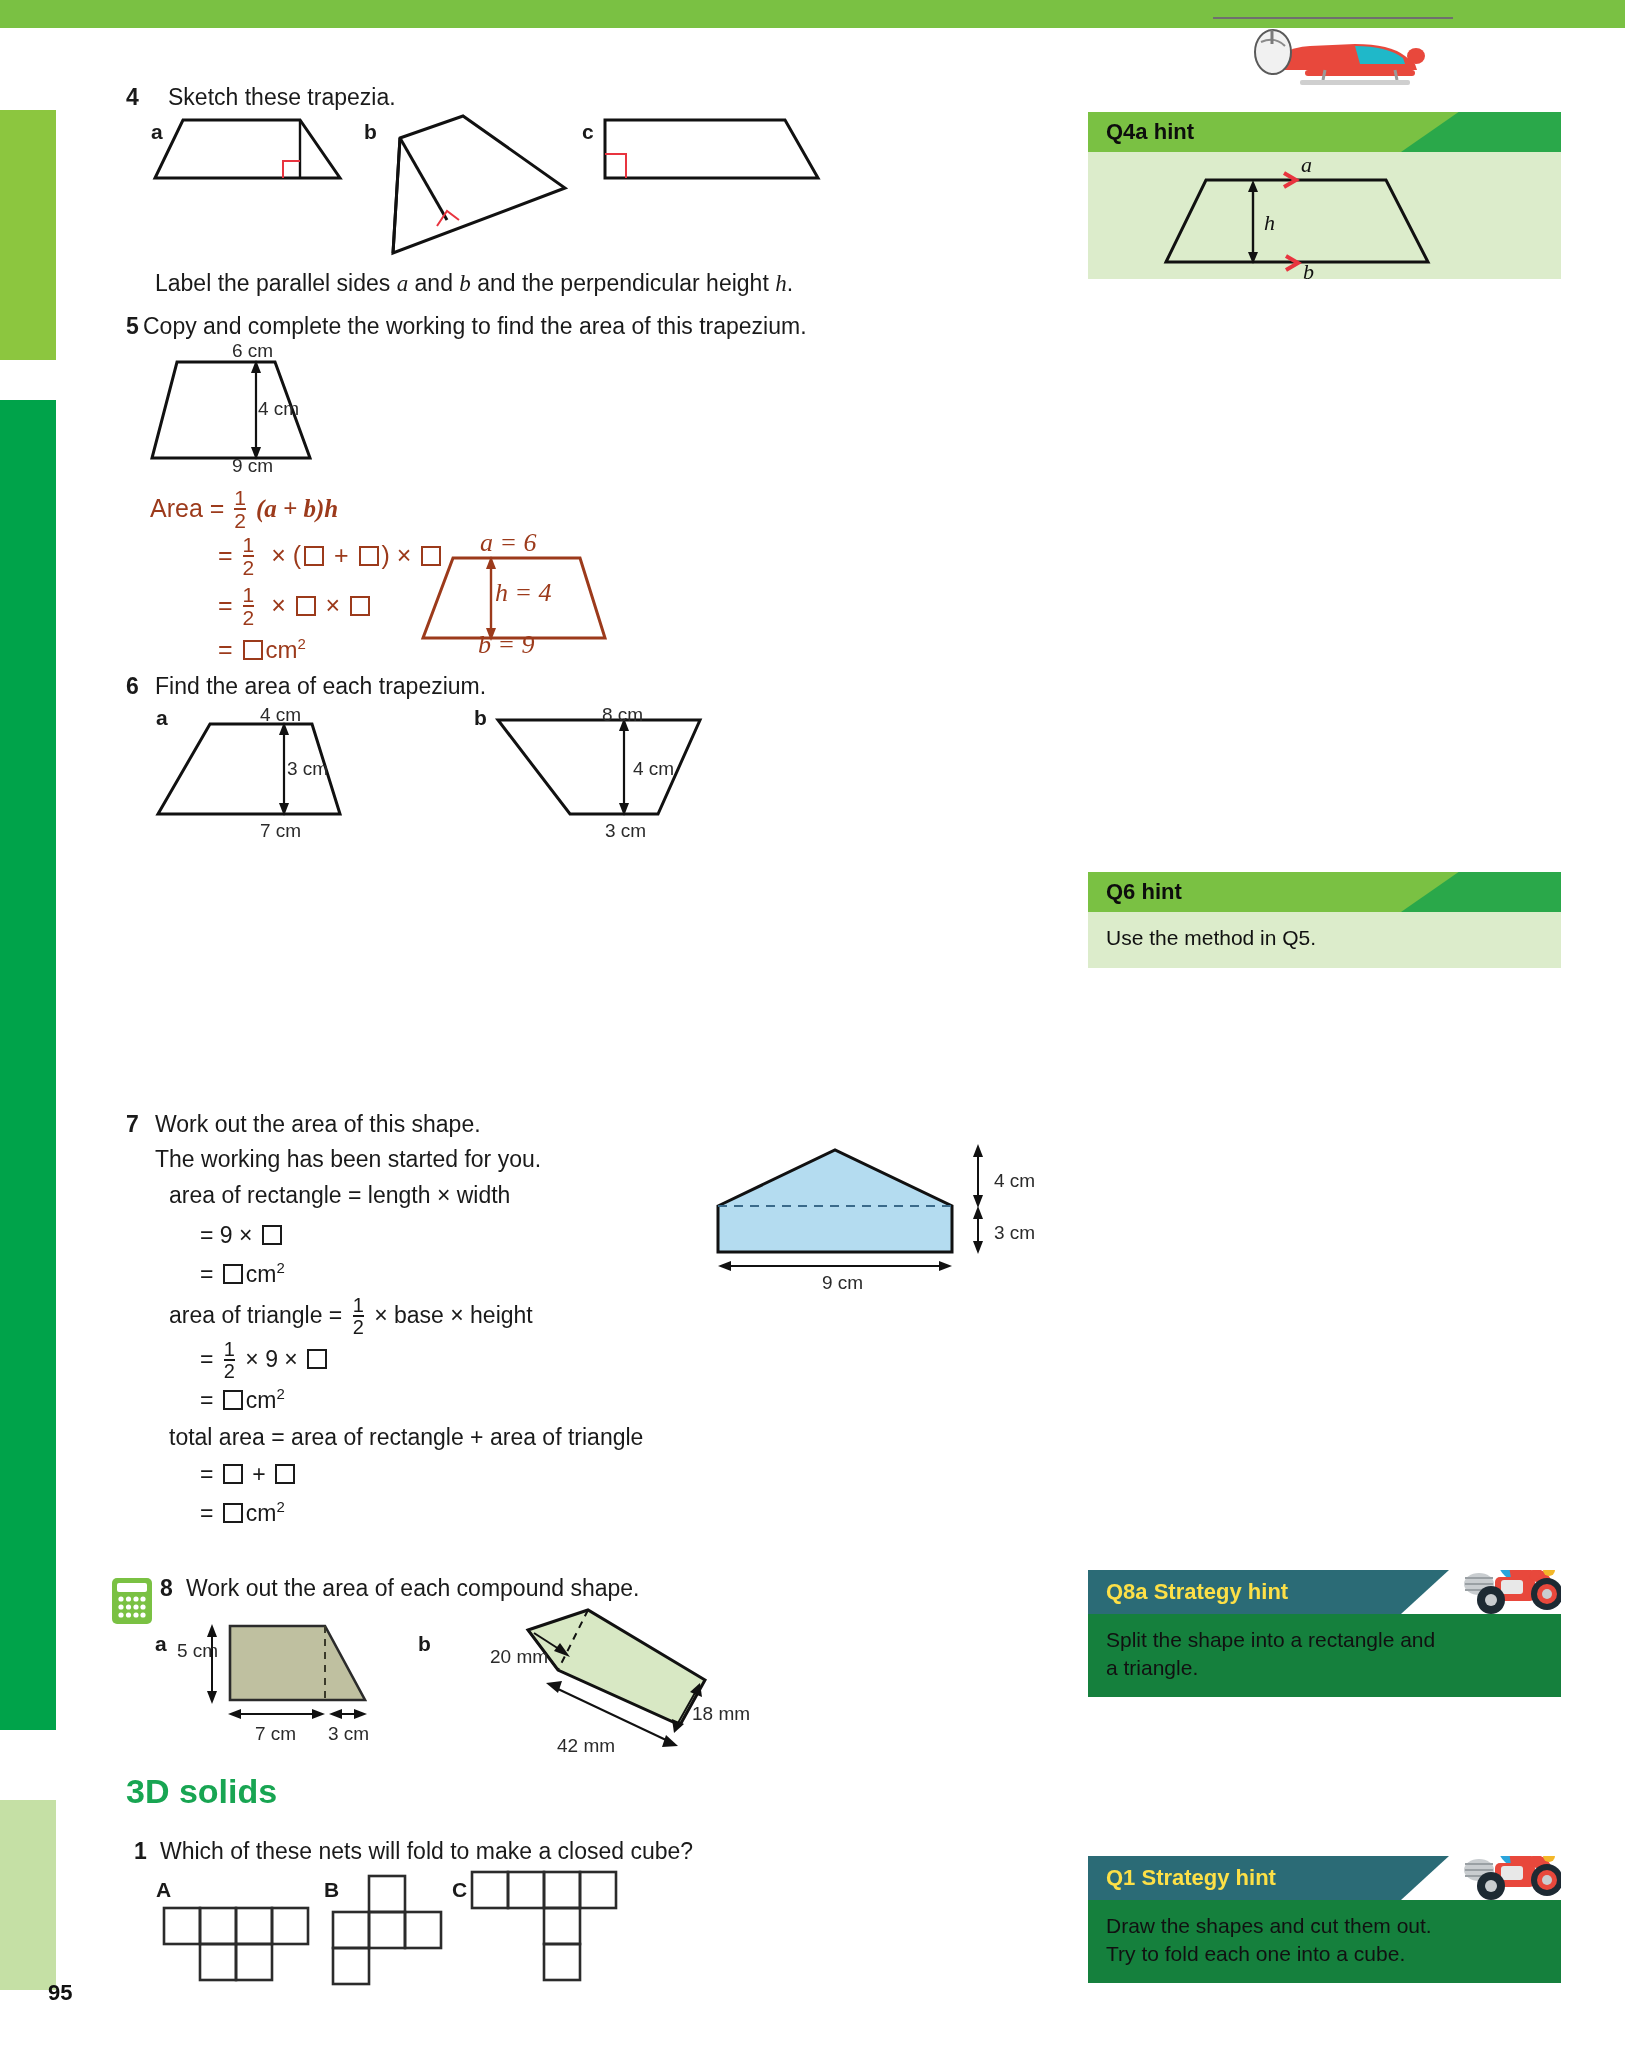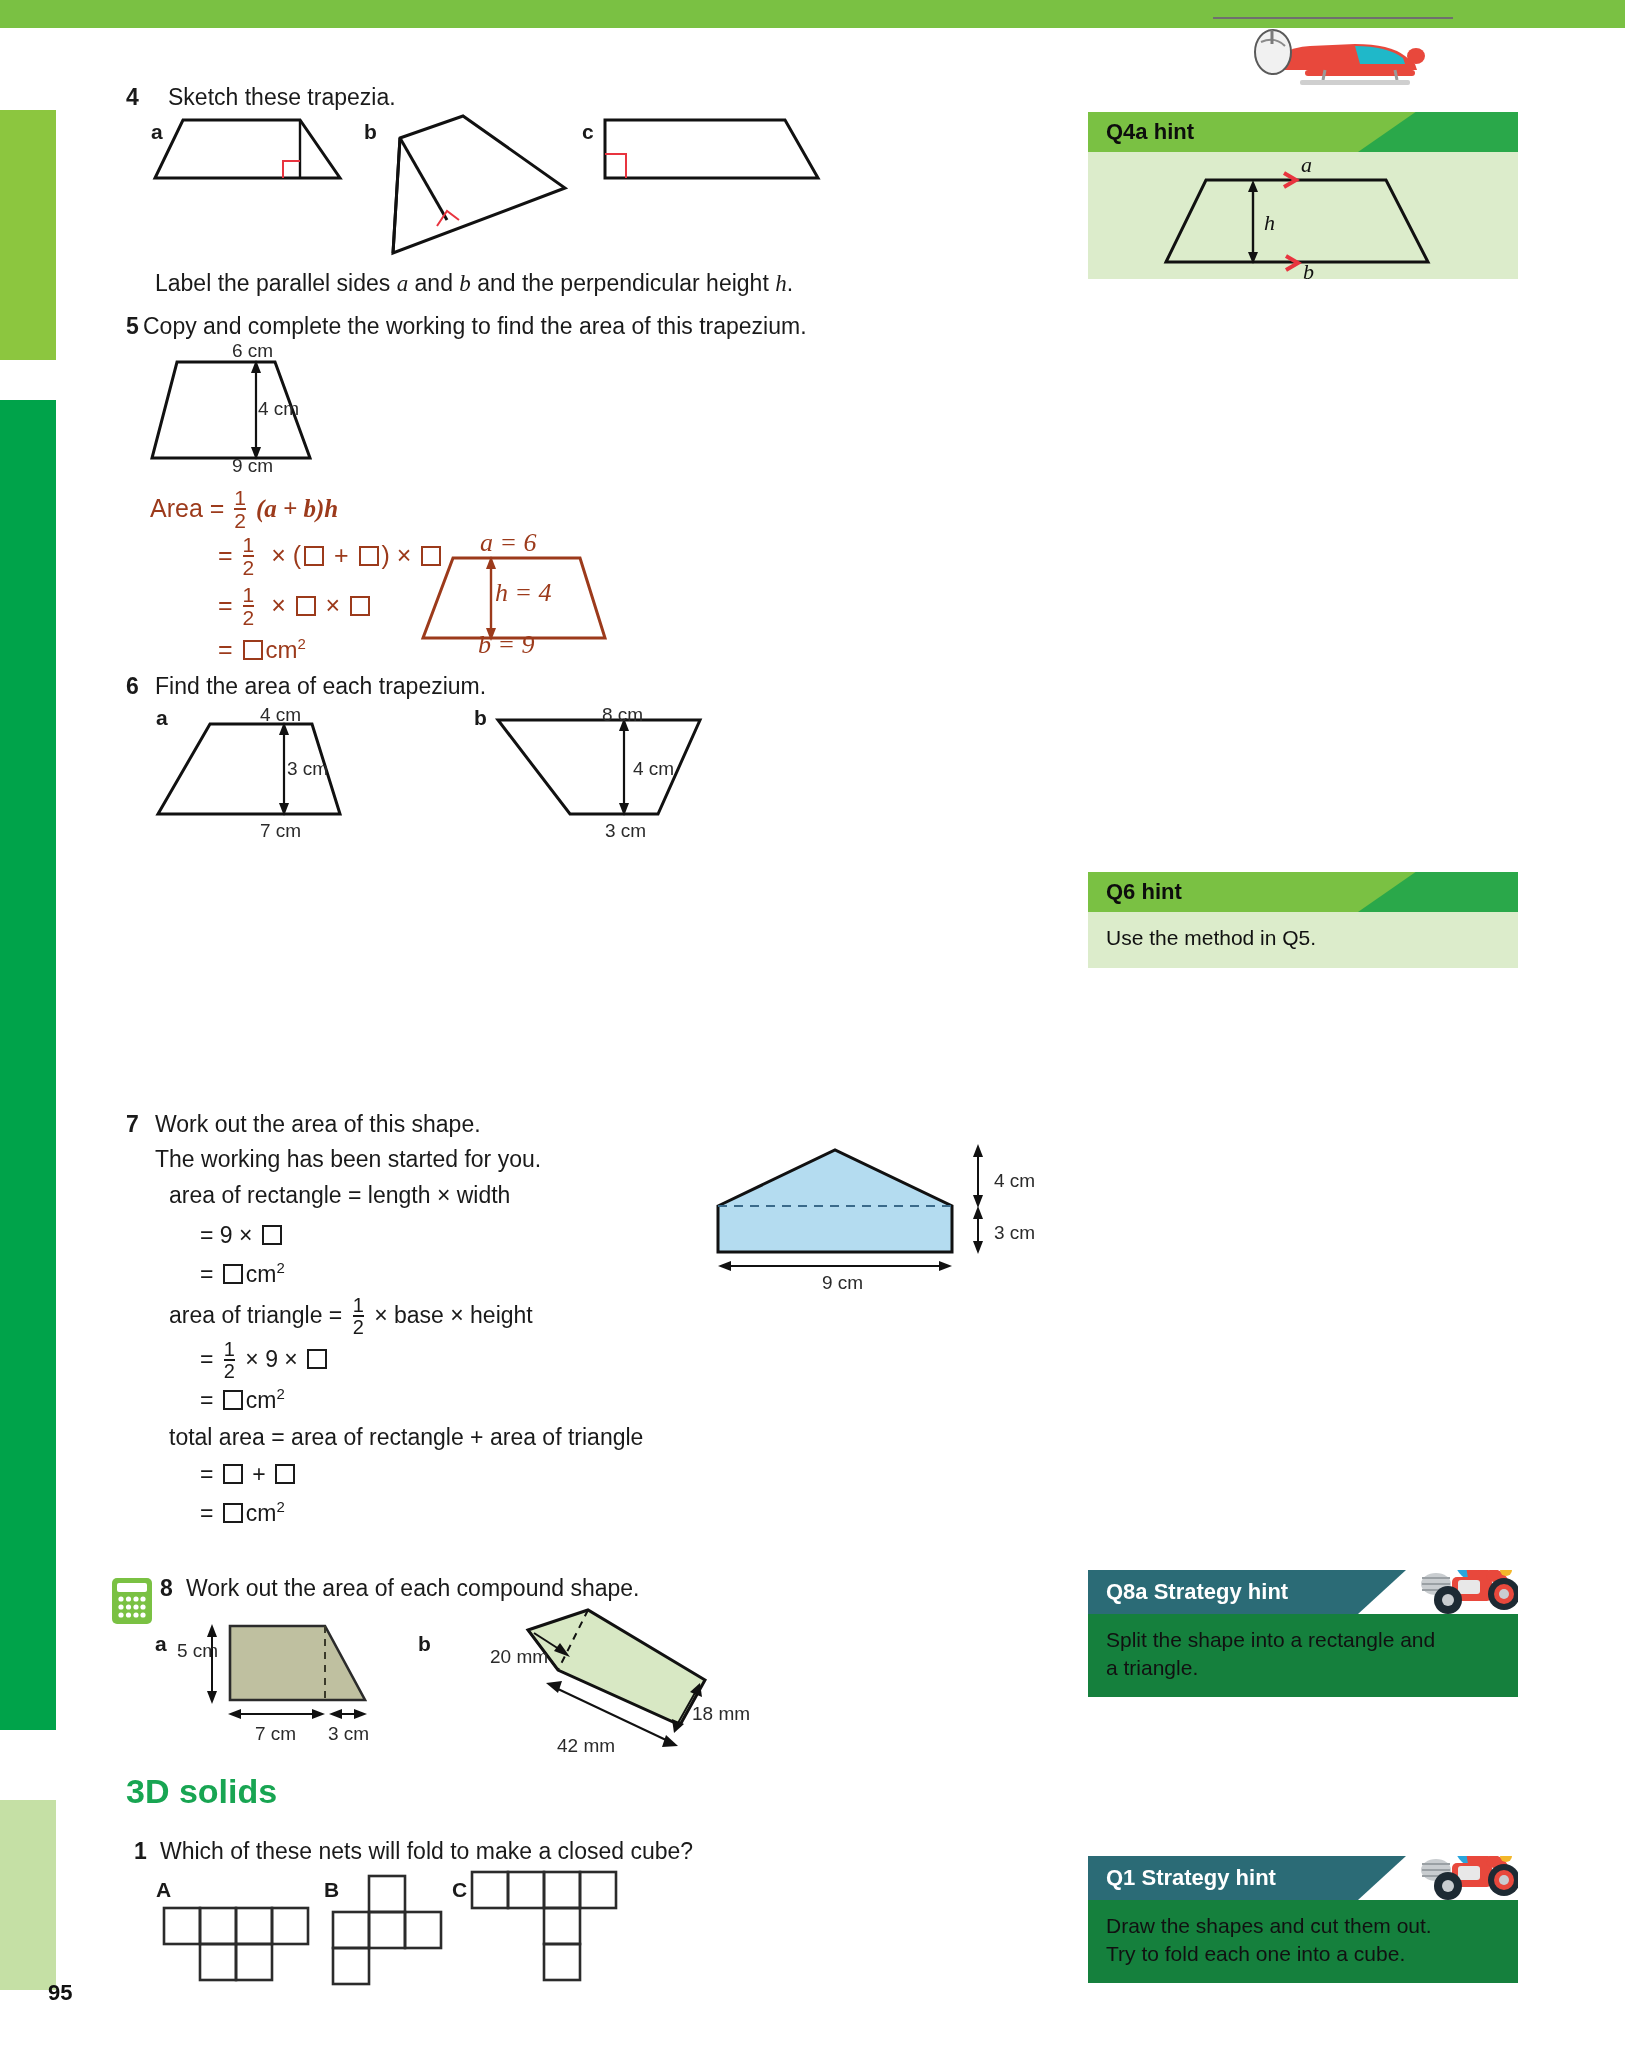--- a/index.html
+++ b/index.html
@@ -34,39 +34,39 @@
   
   .qnum { font-weight:bold; font-size:23px; }
   .qtext { font-size:23px; }
   .lbl { font-weight:bold; font-size:21px; }
   .dim { font-size:19px; color:#2b2b2b; }
   .serif-i { font-family:"Liberation Serif", serif; font-style:italic; }
 
   .abs { position:absolute; }
 
   
-  .hintbox { position:absolute; width:430px; }
+  .hintbox { position:absolute; width:473px; }
   .hint-head {
     position:relative; height:40px; background:#7ac143;
     display:flex; align-items:center; overflow:hidden;
   }
   .hint-head .ttl {
     position:relative; z-index:2; padding-left:18px;
     font-weight:bold; font-size:22px; color:#0d0d0d;
   }
   .hint-head .wedge {
     position:absolute; right:0; top:0; height:100%; width:160px;
     background:#2aa84a;
     clip-path: polygon(36% 0, 100% 0, 100% 100%, 0 100%);
   }
   .hint-body { background:#dceccb; padding:12px 18px 16px 18px; }
   .hint-body p { margin:0; font-size:21px; line-height:1.32; color:#111; }
 
   .hintbox.strategy .hint-head { background:#2b6b76; height:44px; }
-  .hintbox.strategy .hint-head .ttl { color:#ffffff; }
+  .hintbox.strategy .hint-head .ttl { color:#fde047; }
   .hintbox.strategy .hint-head .wedge { background:#ffffff;
     clip-path: polygon(30% 0, 100% 0, 100% 100%, 0 100%); }
   .hintbox.strategy .hint-body { background:#15803d; }
   .biker { position:absolute; right:-6px; top:-48px; width:130px; height:96px; }
 
   
   .section-h {
     position:absolute; font-size:34px; font-weight:bold; color:#18a552;
   }
 

